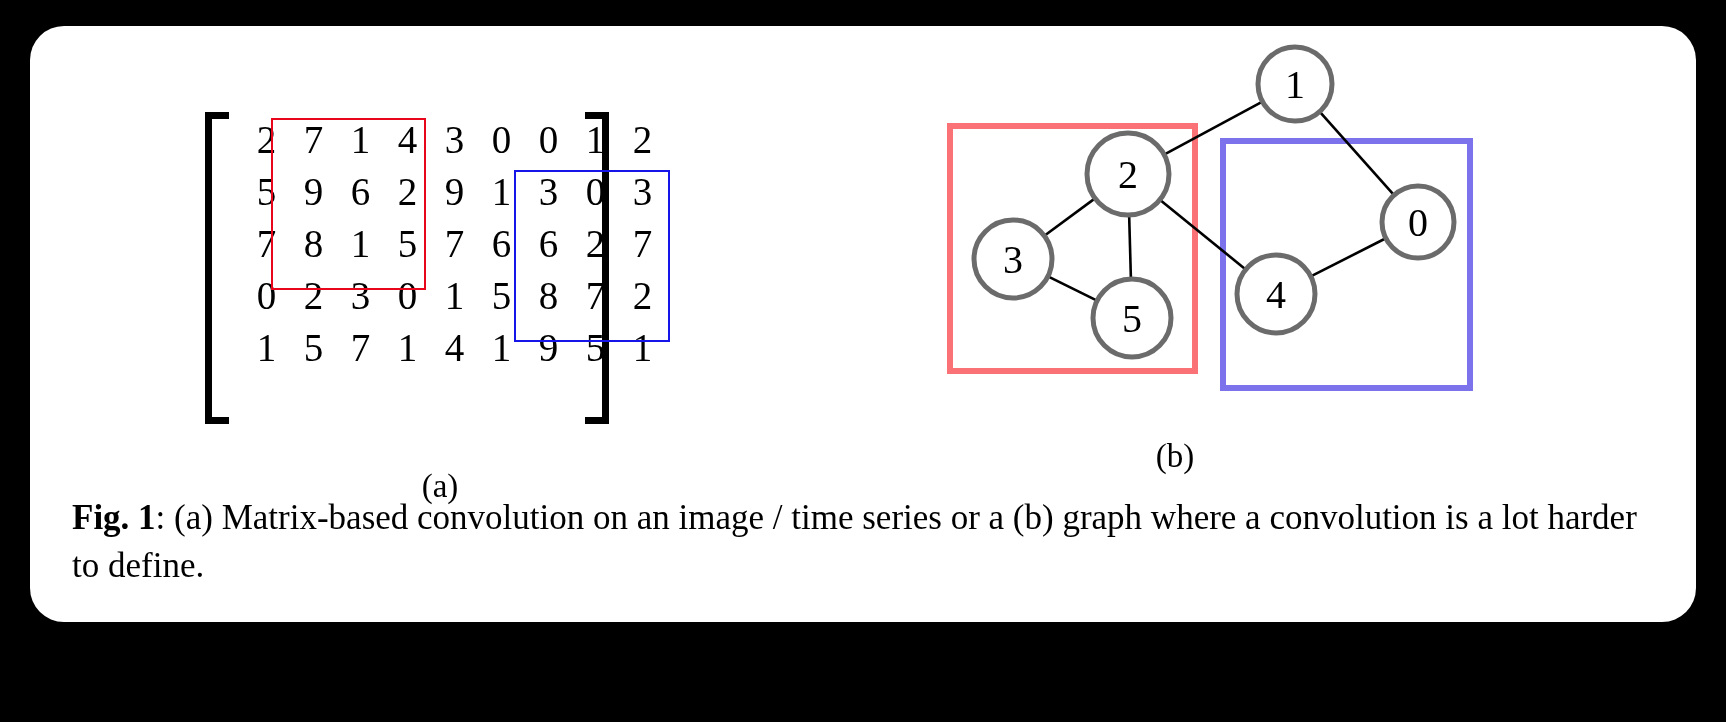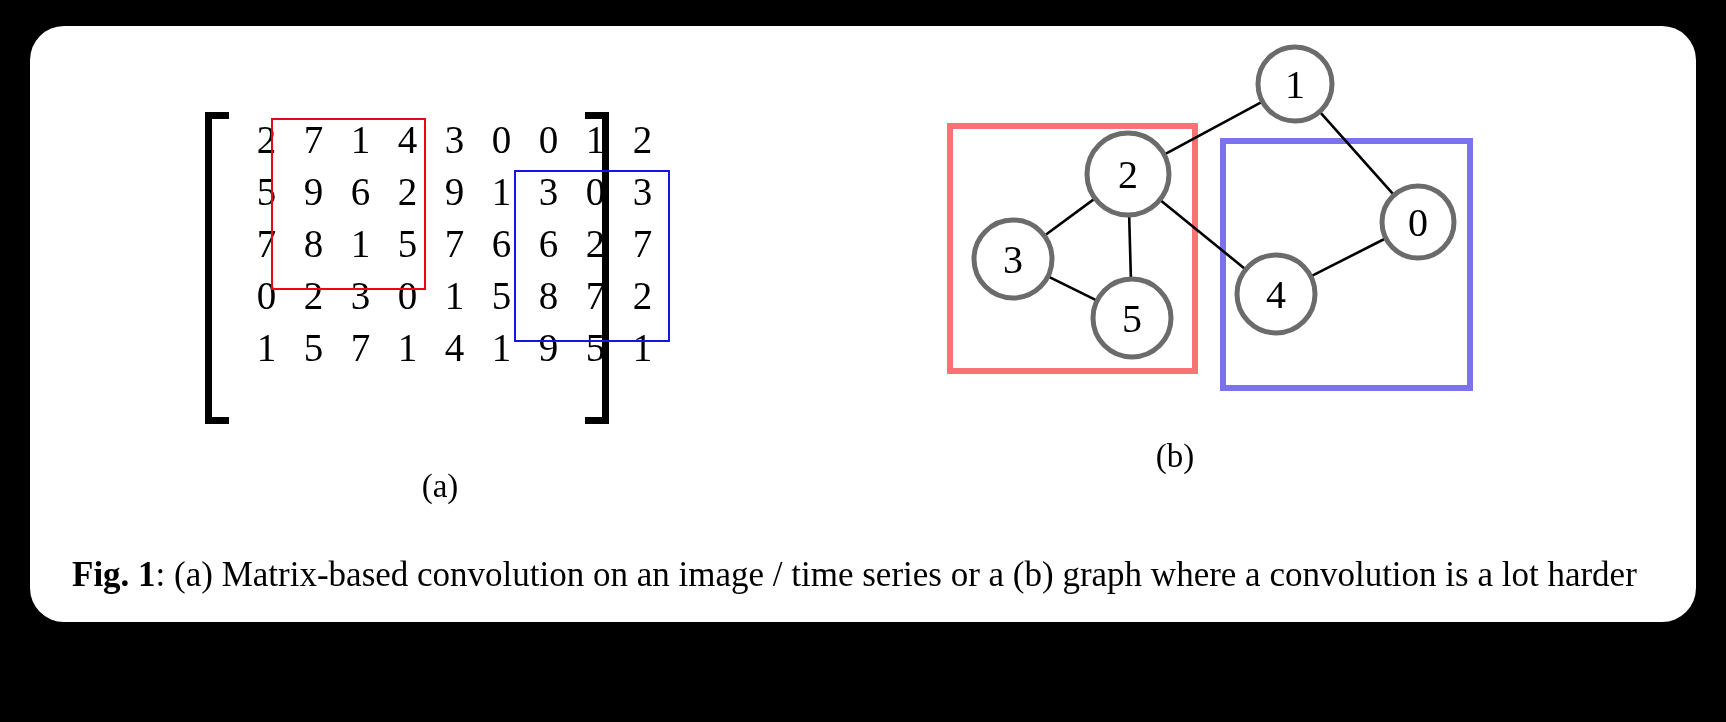--- a/index.html
+++ b/index.html
@@ -51,23 +51,22 @@
   #label-a{left:300px;top:412px;width:80px;}
 
   
   #panel-b{position:absolute;left:840px;top:0;width:620px;height:450px;}
   #graph-svg{position:absolute;left:0;top:0;}
   #label-b{left:1105px;top:412px;width:80px;}
 
   
   #caption{
     position:absolute;left:42px;top:468px;width:1580px;
-    font-size:35px;line-height:65px;color:#000;
+    font-size:35px;line-height:48px;color:#000;
     font-family:"Liberation Serif",serif;
-    margin-top:48px;
   }
   #caption b{font-weight:bold;}
 </style>
 </head>
 <body>
 
 <div id="card">
 
   <div id="figure">
 

